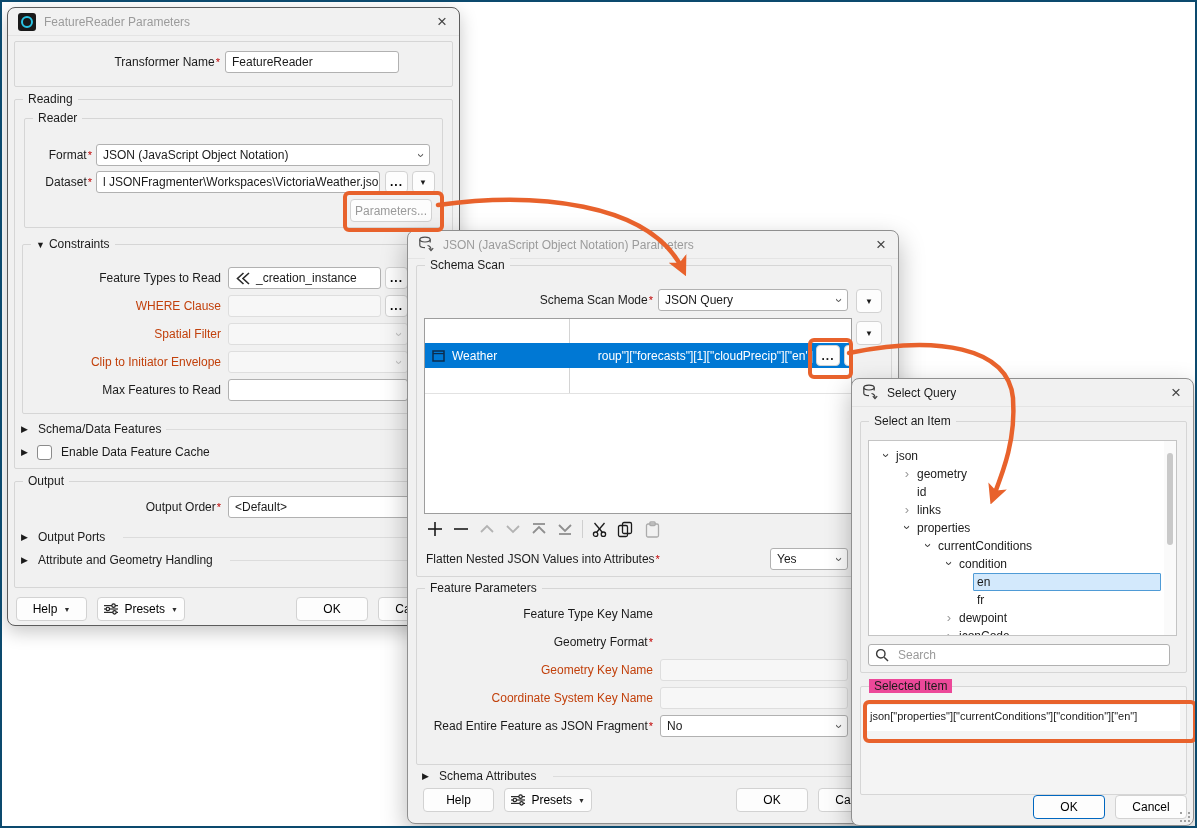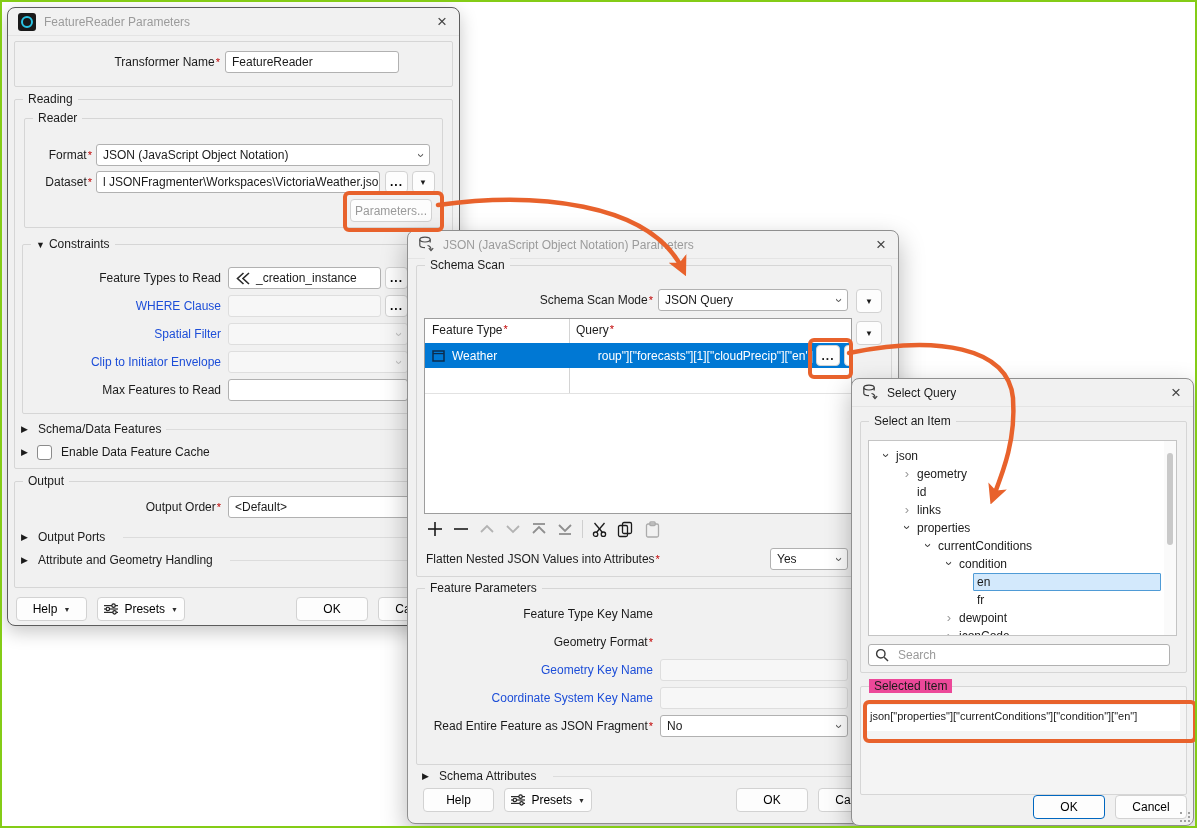--- a/index.html
+++ b/index.html
@@ -1,37 +1,37 @@
 <!DOCTYPE html>
 <html><head>
 <meta charset="utf-8">
 <style>
   html,body{margin:0;padding:0;background:#777;}
-  #canvas{position:relative;width:1197px;height:828px;background:#ffffff;border:2px solid #84cc16;
+  #canvas{position:relative;width:1197px;height:828px;background:#ffffff;border:2px solid #0c4a6e;
           box-sizing:border-box;overflow:hidden;font-family:"Liberation Sans",sans-serif;font-size:12px;color:#1b1b1b;}
   .abs{position:absolute;}
   
   .dlg{position:absolute;background:#f1f1f1;border:1px solid #8f8f8f;border-radius:8px;
        box-shadow:0 10px 26px rgba(0,0,0,.28);}
   .dlg1{border-color:#5c5c5c;box-shadow:0 6px 18px rgba(0,0,0,.22);}
   .titlebar{position:absolute;left:0;top:0;right:0;height:28px;display:flex;align-items:center;
             padding:0 10px;gap:8px;border-bottom:1px solid #e4e4e4;box-sizing:border-box;}
   .title-text{font-size:12px;color:#9b9b9b;white-space:nowrap;overflow:hidden;}
   .active .title-text{color:#1b1b1b;}
   .close{margin-left:auto;font-size:17px;line-height:17px;color:#454545;cursor:default;padding:0 2px;}
   
   .tr-icon{width:18px;height:18px;background:#191919;border-radius:3px;display:flex;align-items:center;justify-content:center;flex:0 0 auto;}
   .tr-icon i{display:block;width:8px;height:8px;border:2.5px solid #2ac4e4;border-radius:50%;}
   
   .grp{position:absolute;border:1px solid #d6d6d6;border-radius:2px;}
   .legend{position:absolute;top:-8px;left:8px;background:#f1f1f1;padding:0 5px;font-size:12px;color:#1b1b1b;white-space:nowrap;}
   .legend .exp-o{margin-right:4px;}
   
   .lbl{position:absolute;font-size:12px;color:#1b1b1b;text-align:right;line-height:22px;white-space:nowrap;}
-  .dis-t{color:#1d4ed8;}
+  .dis-t{color:#c2410c;}
   .req::after{content:"*";color:#c00000;margin-left:1px;font-size:11px;vertical-align:top;}
   .field{position:absolute;height:22px;background:#fff;border:1px solid #b1b1b1;border-radius:3px;
          box-sizing:border-box;display:flex;align-items:center;padding:0 6px;font-size:12px;white-space:nowrap;overflow:hidden;}
   .field.dis{background:#f7f7f7;border-color:#dedede;}
   .field .chv{margin-left:auto;color:#5a5a5a;font-size:13px;transform:rotate(90deg);flex:0 0 auto;}
   .field.dis .chv{color:#c2c2c2;}
   .btn{position:absolute;height:24px;background:#fdfdfd;border:1px solid #d2d2d2;border-radius:4px;
        box-sizing:border-box;display:flex;align-items:center;justify-content:center;font-size:12px;gap:6px;white-space:nowrap;}
   .btn.sm{height:22px;font-weight:bold;letter-spacing:1px;}
   .btn.def{border:1px solid #0067c0;}
@@ -215,24 +215,20 @@
         <span class="chv">›</span>
     </div>
     <button class="btn" style="left:448px;top:58px;width:26px;height:24px;">
         <span class="menu-btn">▼</span>
       </button>
     <button class="btn" style="left:448px;top:90px;width:26px;height:24px;">
         <span class="menu-btn">▼</span>
       </button>
 
     <div class="tblwrap" style="left:16px;top:87px;width:428px;height:196px;">
-      <div class="tbl-hdr">
-        <span class="abs req" style="left:7px;top:4px;">Feature Type</span>
-        <span class="abs req" style="left:151px;top:4px;">Query</span>
-      </div>
       <div class="tbl-col-div" style="left:144px;height:74px;"></div>
       <div class="tbl-row-sel" style="top:24px;">
         <svg width="13" height="12" viewBox="0 0 13 12" style="margin-left:7px;">
             <rect x="1" y="1" width="11" height="10" fill="none" stroke="#0b2c4d" stroke-width="1.5"></rect>
             <line x1="1" y1="3.6" x2="12" y2="3.6" stroke="#0b2c4d" stroke-width="1.2"></line>
           </svg>
         <span style="margin-left:7px;">Weather</span>
         <span style="position:absolute;left:150px;width:238px;text-align:right;overflow:hidden;white-space:nowrap;">roup"]["forecasts"][1]["cloudPrecip"]["en"]</span>
         <button class="btn sm" style="left:391px;top:2px;width:24px;height:21px;color:#1b1b1b;">...</button>
         <button class="btn sm" style="left:419px;top:2px;width:22px;height:21px;">

